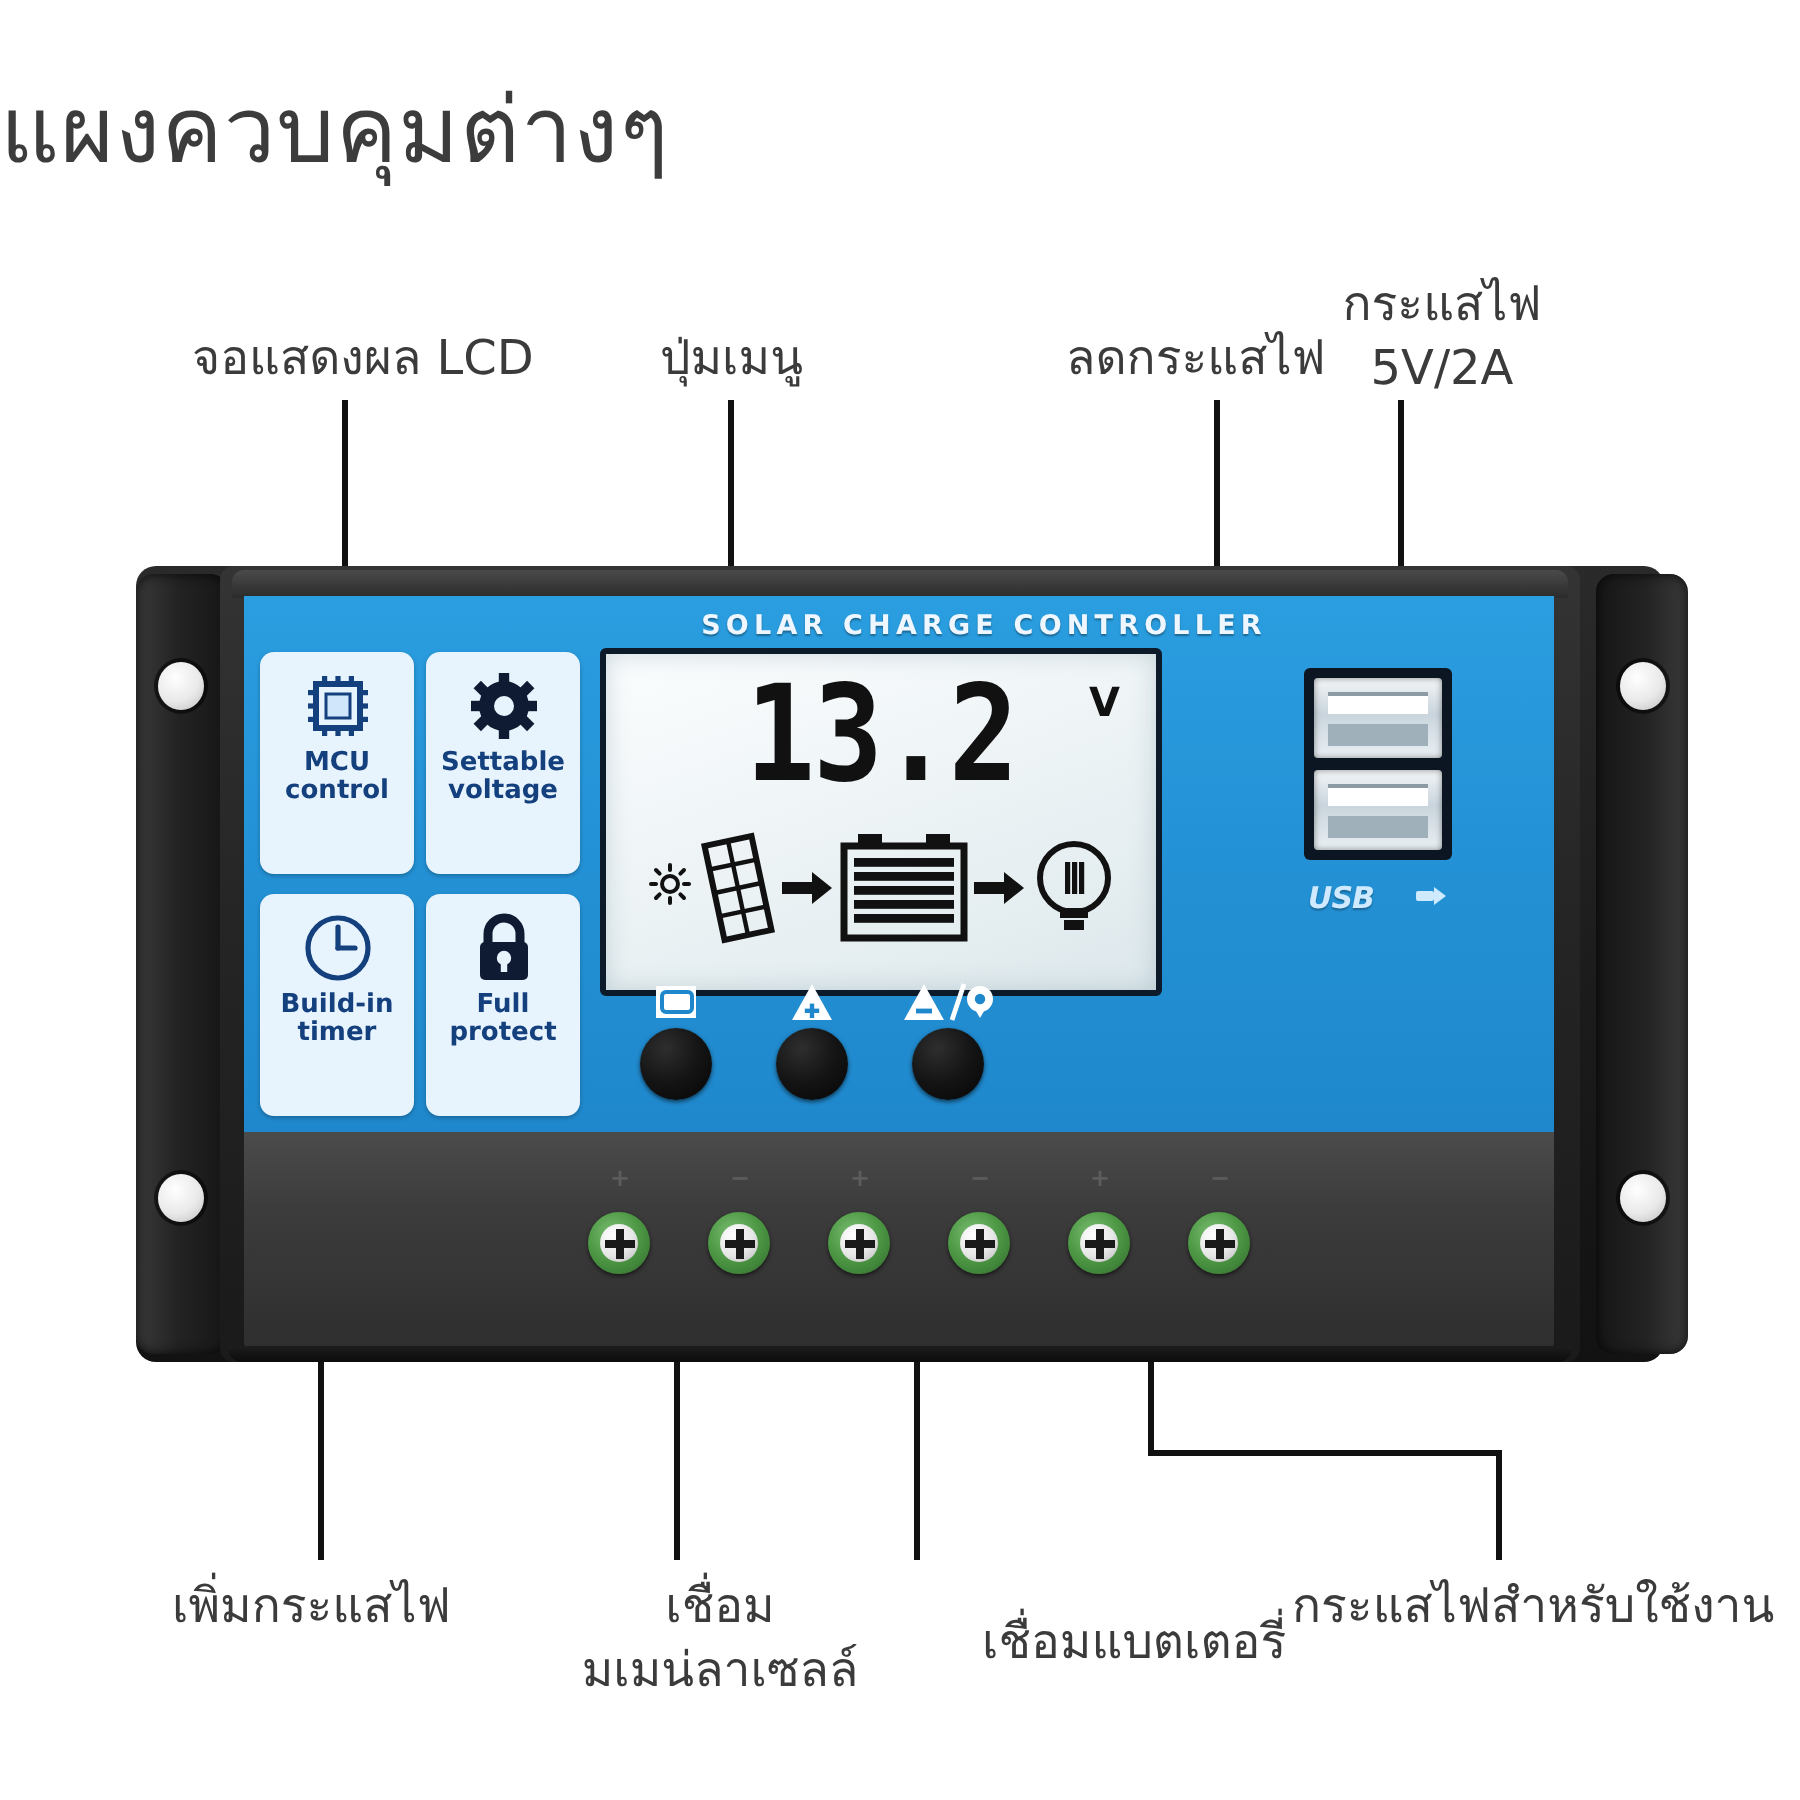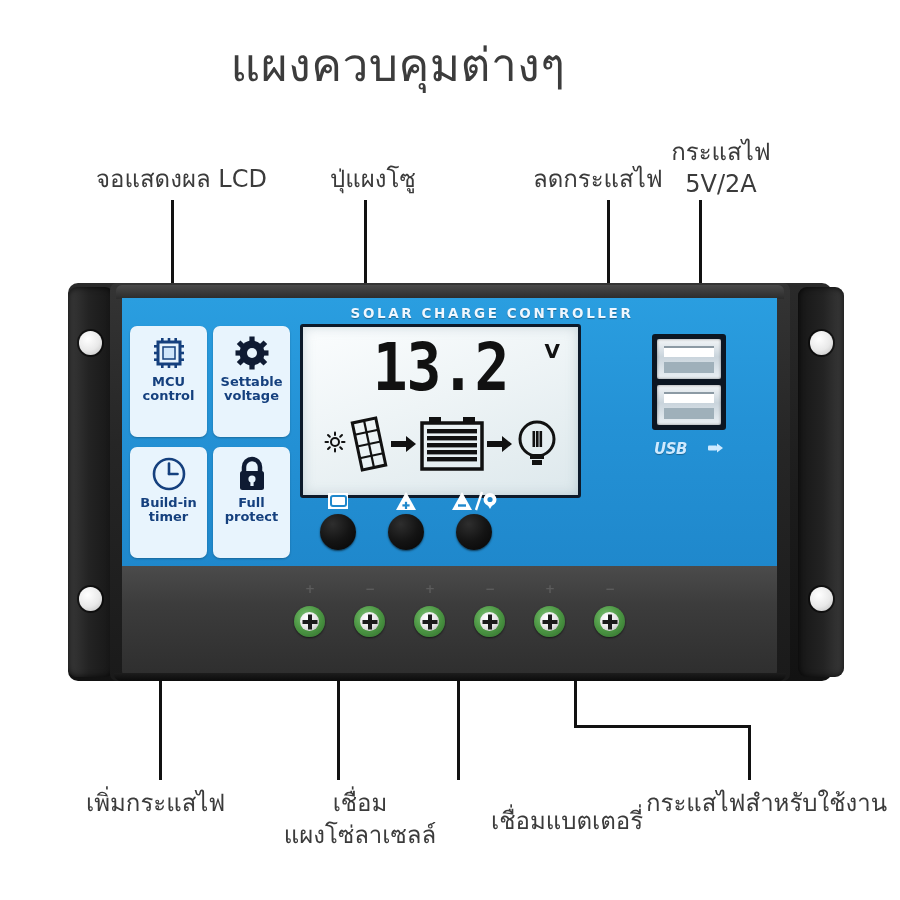--- a/index.html
+++ b/index.html
@@ -19,21 +19,20 @@
     width: 900px;
     height: 900px;
   }
 
   
   .page-title {
     position: absolute;
     left: 0;
     top: 38px;
     width: 796px;
-    text-align: center;
     font-size: 46px;
     color: #3c3c3c;
     font-weight: 400;
     letter-spacing: 0.5px;
     line-height: 1.2;
   }
 
   
   .callout {
     position: absolute;
@@ -380,31 +379,31 @@
 </style>
 </head>
 <body>
 
 <div id="stage">
 
   <div class="page-title">แผงควบคุมต่างๆ</div>
 
   <div class="callout" style="left:96px; top:163px;">จอแสดงผล LCD</div>
 
-  <div class="callout" style="left:330px; top:163px;">ปุ่แผงโซู</div>
+  <div class="callout" style="left:330px; top:163px;">ปุ่มเมนู</div>
 
   <div class="callout" style="left:533px; top:163px;">ลดกระแสไฟ</div>
 
   <div class="callout center" style="left:666px; top:136px; width:110px;">กระแสไฟ
 5V/2A</div>
 
   <div class="callout" style="left:86px; top:787px;">เพิ่มกระแสไฟ</div>
 
   <div class="callout center" style="left:270px; top:787px; width:180px;">เชื่อม
-แผงโซ่ลาเซลล์</div>
+มเมน่ลาเซลล์</div>
 
   <div class="callout" style="left:448px; top:805px;margin-left:43px;">เชื่อมแบตเตอรี่</div>
 
   <div class="callout" style="left:646px; top:787px;">กระแสไฟสำหรับใช้งาน</div>
 
   <div class="leader leader-v" style="left:171px; top:200px; height:120px;"></div>
   <div class="leader leader-h" style="left:171px; top:318px; width:182px;"></div>
 
   <div class="leader leader-v" style="left:364px; top:200px; height:298px;"></div>
 

